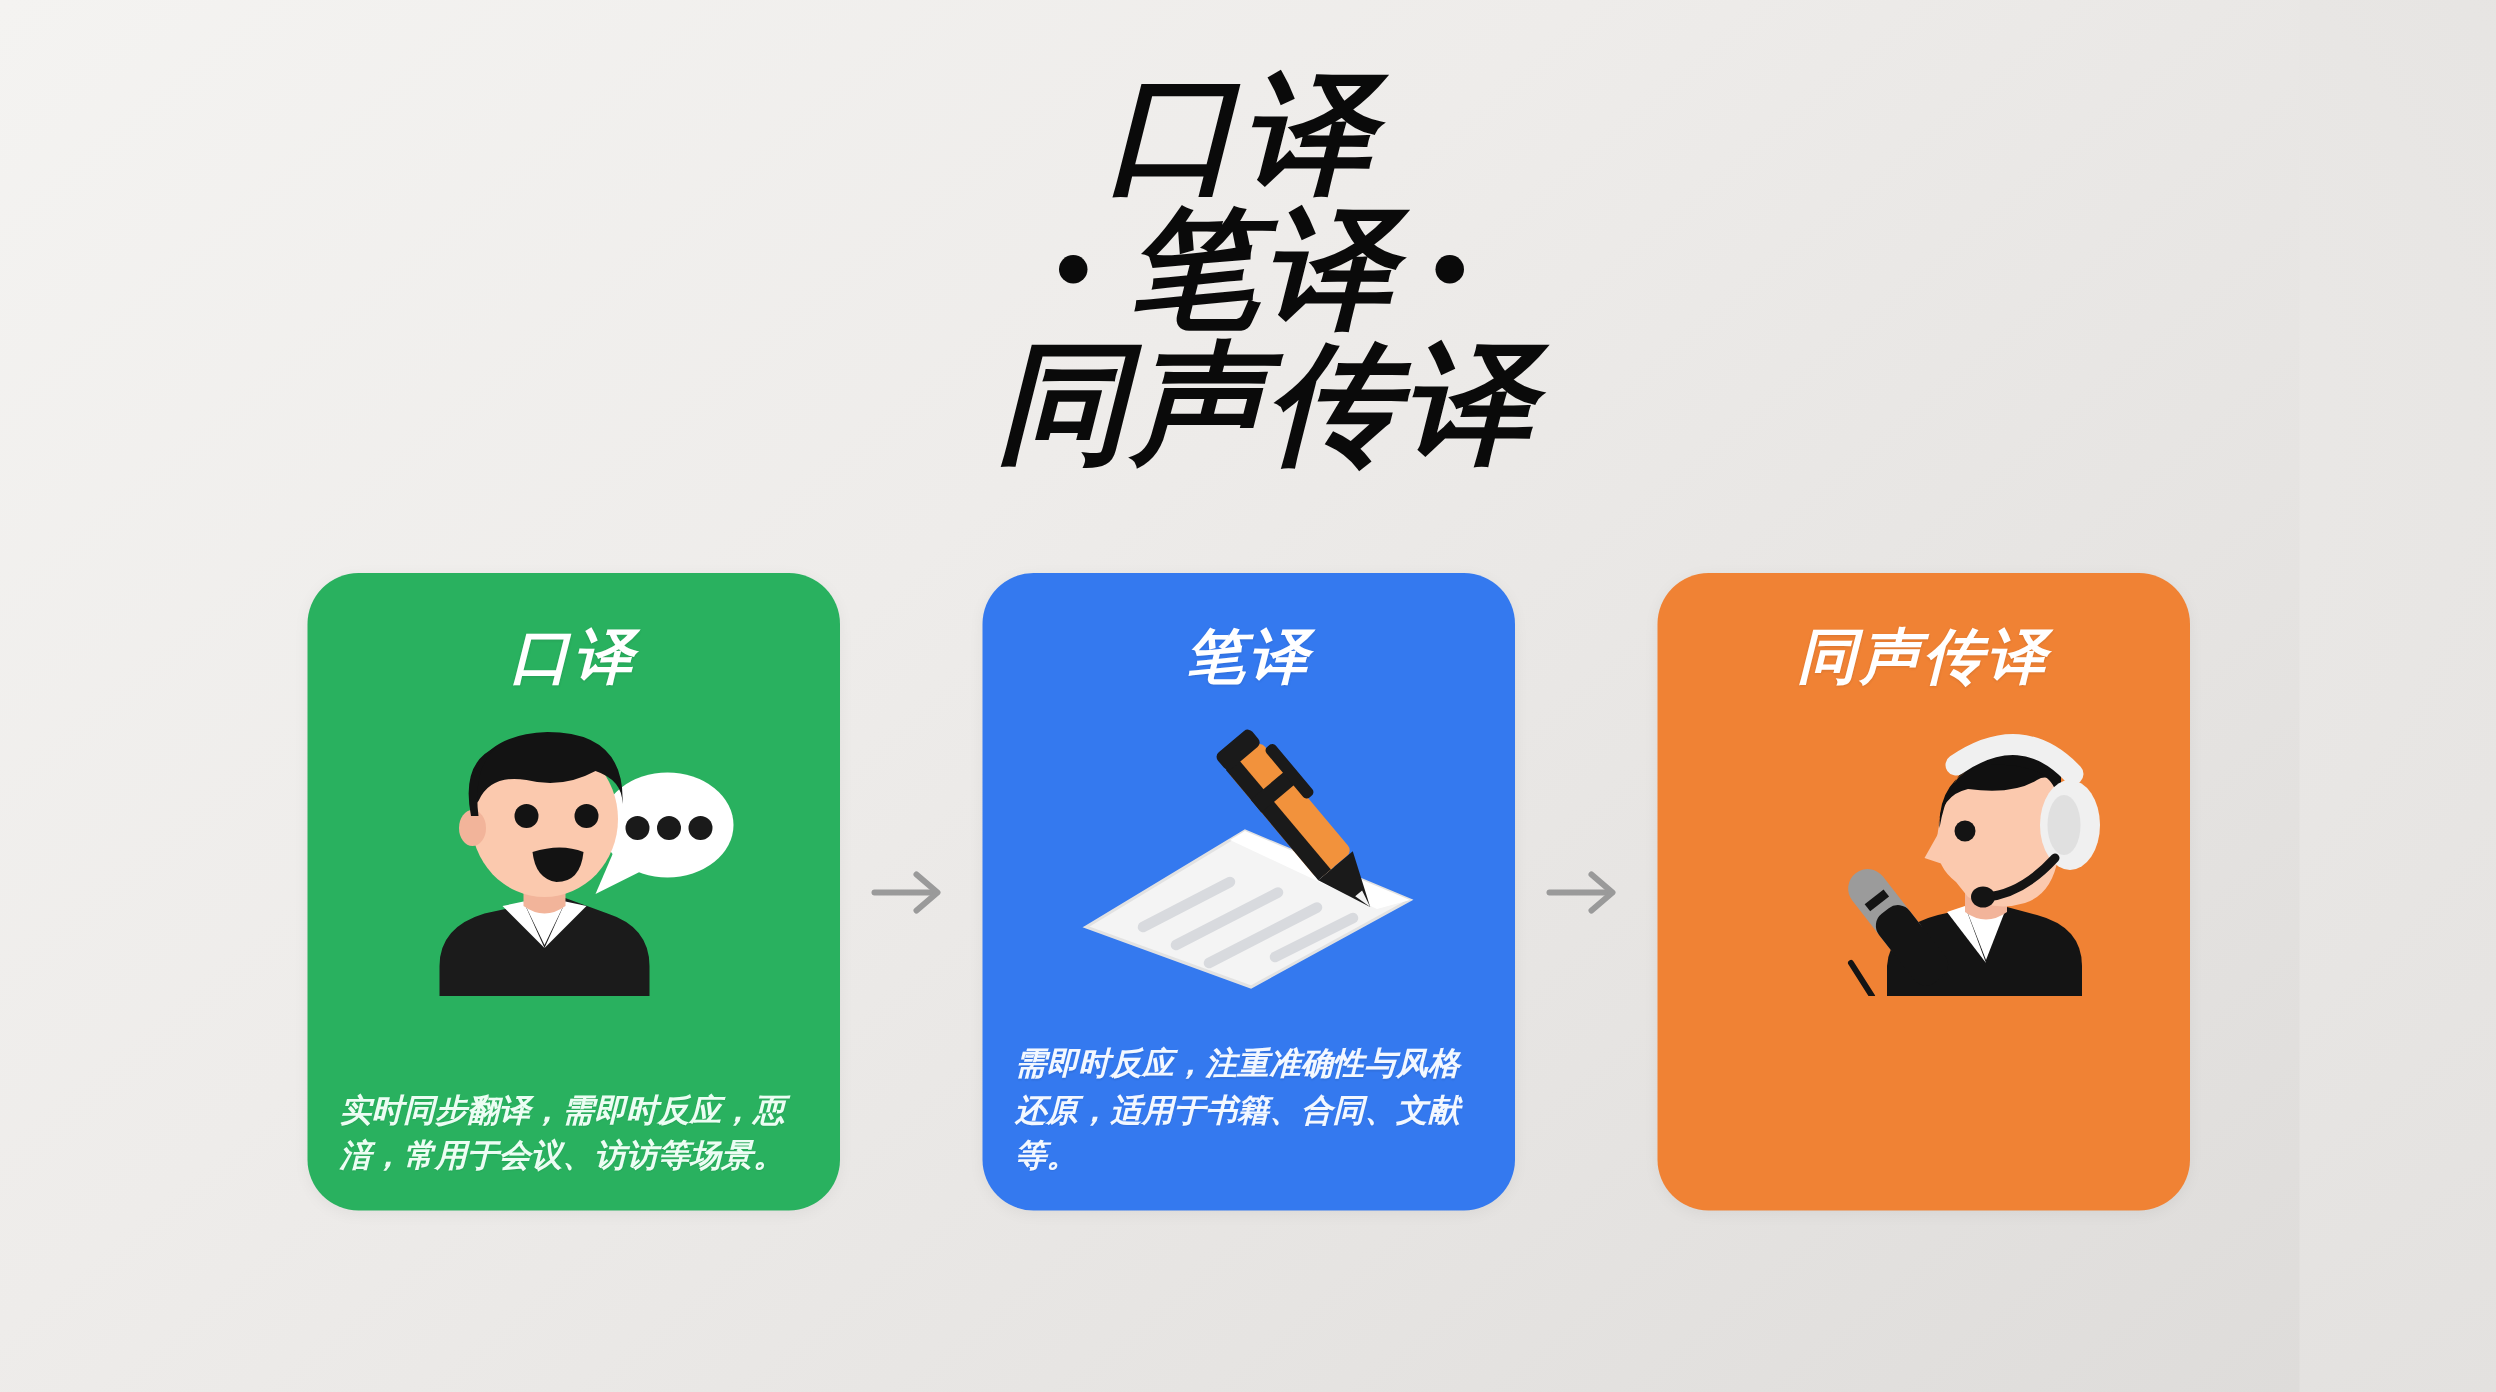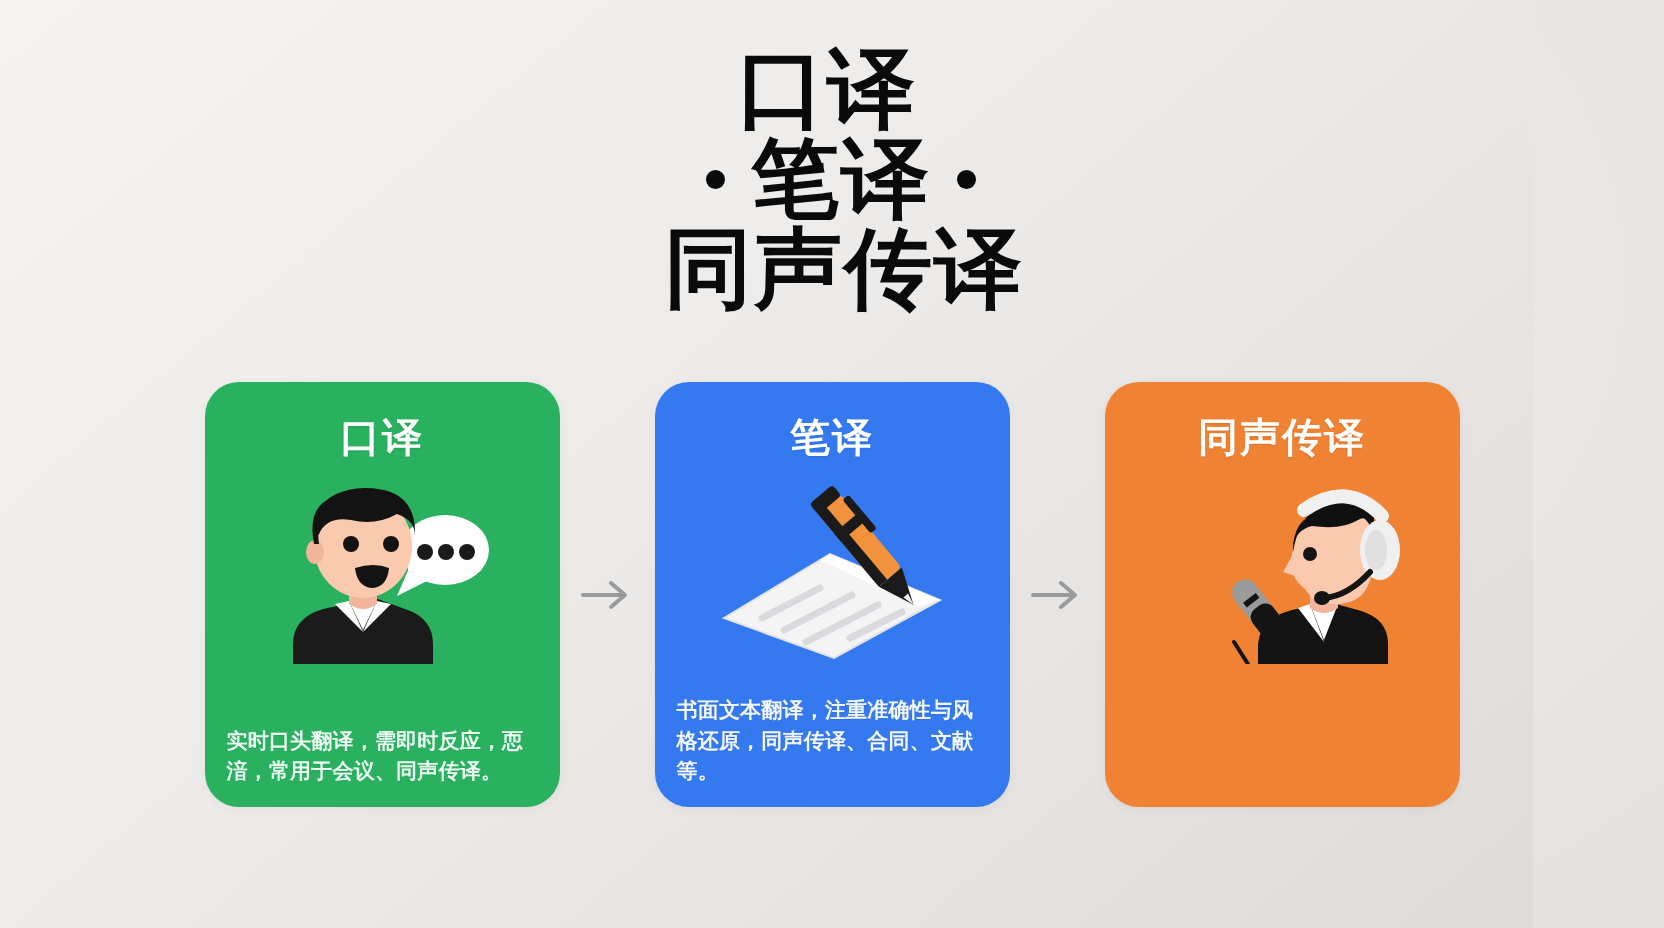--- a/index.html
+++ b/index.html
@@ -11,20 +11,21 @@
     height: 928px;
     overflow: hidden;
     font-family: "Liberation Sans", "DejaVu Sans", sans-serif;
     background: radial-gradient(ellipse at 35% 30%, #f2f1ef 0%, #eceae8 45%, #e3e1df 100%);
   }
   .stage {
     position: relative;
     width: 1533px;
     height: 928px;
     background: linear-gradient(140deg, #f4f3f1 0%, #eeecea 40%, #e6e4e2 72%, #dedcda 100%);
+    font-style: italic;
   }
 
   
   .title-block {
     position: absolute;
     top: 46px;
     left: 0;
     width: 1664px;
     text-align: center;
     line-height: 0.98;
@@ -170,21 +171,21 @@
 
           <path d="M57 74 Q52 22 108 20 Q160 20 158 68 Q158 52 140 46 Q118 58 94 52 Q70 48 62 66 Q58 70 57 74 Z" fill="#131313"></path>
           <path d="M57 76 Q50 40 74 30 Q58 44 62 76 Z" fill="#131313"></path>
 
           <circle cx="94" cy="76" r="8" fill="#131313"></circle>
           <circle cx="134" cy="76" r="8" fill="#131313"></circle>
 
           <path d="M98 100 Q117 94 132 100 Q130 120 114 120 Q100 118 98 100 Z" fill="#131313"></path>
         </svg>
       </div>
-      <div class="card-desc green-desc">实时口头翻译，需即时反应，恧湆，常用于会议、同声传译。</div>
+      <div class="card-desc green-desc">实时同步翻译，需即时反应，恧湆，常用于会议、访访等场景。</div>
     </div>
 
     <div class="arrow">
       <svg width="56" height="34" viewBox="0 0 56 34">
         <line x1="4" y1="17" x2="44" y2="17" stroke="#9a9a9a" stroke-width="4" stroke-linecap="round"></line>
         <polyline points="32,5 46,17 32,29" fill="none" stroke="#9a9a9a" stroke-width="4" stroke-linecap="round" stroke-linejoin="round"></polyline>
       </svg>
     </div>
 
     <div class="card card-blue">
@@ -210,21 +211,21 @@
             <rect x="162" y="44" width="30" height="11" fill="#1a1a1a"></rect>
             <rect x="162" y="6" width="30" height="14" rx="4" fill="#1a1a1a"></rect>
 
             <rect x="190" y="24" width="8" height="44" rx="3" fill="#1a1a1a"></rect>
 
             <path d="M162 114 L192 114 L177 150 Z" fill="#1a1a1a"></path>
             <path d="M174 138 L180 138 L177 150 Z" fill="#f2f2f2"></path>
           </g>
         </svg>
       </div>
-      <div class="card-desc blue-desc">书面文本翻译，注重准确性与风格还原，同声传译、合同、文献等。</div>
+      <div class="card-desc blue-desc">需即时反应，注重准确性与风格还原，适用于书籍、合同、文献等。</div>
     </div>
 
     <div class="arrow">
       <svg width="56" height="34" viewBox="0 0 56 34">
         <line x1="4" y1="17" x2="44" y2="17" stroke="#9a9a9a" stroke-width="4" stroke-linecap="round"></line>
         <polyline points="32,5 46,17 32,29" fill="none" stroke="#9a9a9a" stroke-width="4" stroke-linecap="round" stroke-linejoin="round"></polyline>
       </svg>
     </div>
 
     <div class="card card-orange">

